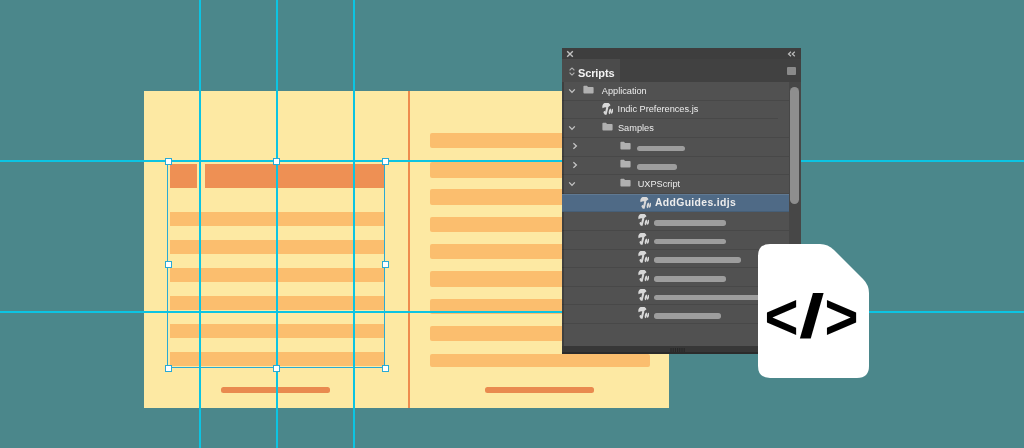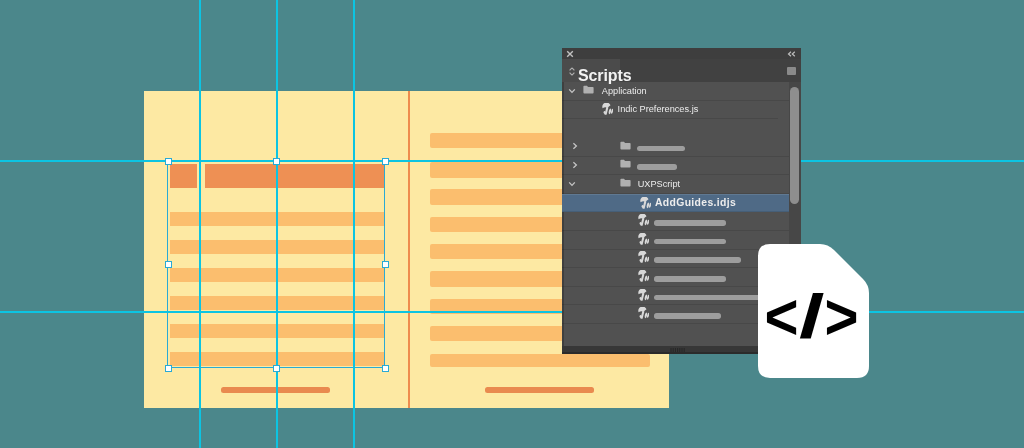--- a/index.html
+++ b/index.html
@@ -63,21 +63,21 @@
     </svg>
     <svg class="abs" style="left:225px;top:3px;" width="9" height="6" viewBox="0 0 9 6">
       <path d="M4 0.8 L1.5 3 L4 5.2 M7.8 0.8 L5.3 3 L7.8 5.2" stroke="#bdbdbd" stroke-width="1.2" fill="none"></path>
     </svg>
 
     <div class="abs" style="left:0;top:11px;width:238.3px;height:23.8px;background:#414141;"></div>
     <div class="abs" style="left:0;top:11px;width:58px;height:23.8px;background:#4b4b4b;"></div>
     <svg class="abs" style="left:6.4px;top:19.5px;" width="6" height="9" viewBox="0 0 6 9">
       <path d="M3 0.8 L5.4 3.4 M3 0.8 L0.6 3.4 M3 8.2 L5.4 5.6 M3 8.2 L0.6 5.6" fill="none" stroke="#b0b0b0" stroke-width="1.1"></path>
     </svg>
-    <div class="abs" style="left:15.5px;top:19px;font-size:16px;font-weight:bold;color:#f2f2f2;letter-spacing:-0.1px;">Scripts</div>
+    <div class="abs" style="left:15.5px;top:19px;font-size:11px;font-weight:bold;color:#f2f2f2;letter-spacing:-0.1px;">Scripts</div>
     <div class="abs" style="left:225px;top:19.5px;width:8.5px;height:7.5px;background:#8a8a8a;border-radius:1px;"></div>
 
     <div id="rows" class="abs" style="left:0;top:34.8px;width:238.3px;height:263.7px;overflow:hidden;font-size:9.2px;color:#ededed;">
         <div style="position:absolute;left:0;top:0.00px;width:238.3px;height:18.6px;border-bottom:1px solid rgba(0,0,0,0.10);box-sizing:border-box;text-align:right;">
           <svg style="position:absolute;left:6px;top:5.3px;" width="8" height="6" viewBox="0 0 8 6">
             <path d="M1.2 1.4 L4 4.4 L6.8 1.4" fill="none" stroke="#c5c5c5" stroke-width="1.3"></path>
           </svg>
           <svg style="position:absolute;left:20.6px;top:2.8px;" width="11" height="9" viewBox="0 0 11 9">
             <path d="M0.4 1.6 Q0.4 0.7 1.3 0.7 L3.9 0.7 L5.1 1.9 L9.7 1.9 Q10.6 1.9 10.6 2.8 L10.6 7.6 Q10.6 8.5 9.7 8.5 L1.3 8.5 Q0.4 8.5 0.4 7.6 Z" fill="#b0b0b0"></path>
           </svg>
@@ -87,20 +87,29 @@
           <svg style="position:absolute;left:39.6px;top:1.8px;" width="11" height="12" viewBox="0 0 11 12">
             <g fill="#d9d9d9">
               <path d="M0.6 5.3 A4.1 4.1 0 1 1 8.5 2.2 L5.4 4.8 Q3.0 3.6 0.6 5.3 Z"></path>
               <path d="M4.5 3.4 L6.4 4.6 L4.6 11.8 L2.5 11.8 Z"></path>
               <ellipse cx="2.7" cy="9.5" rx="1.15" ry="1.5" transform="rotate(-24 2.7 9.5)"></ellipse>
               <ellipse cx="7.9" cy="8.3" rx="1.1" ry="2.9" transform="rotate(13 7.9 8.3)"></ellipse>
               <ellipse cx="10.15" cy="8.2" rx="0.9" ry="2.6" transform="rotate(15 10.15 8.2)"></ellipse>
             </g>
           </svg>
           <div style="position:absolute;left:55.2px;top:2.6px;line-height:12px;white-space:nowrap;">Indic Preferences.js</div>
+        </div>
+        <div style="position:absolute;left:0;top:37.20px;width:238.3px;height:18.6px;border-bottom:1px solid rgba(0,0,0,0.10);box-sizing:border-box;">
+          <svg style="position:absolute;left:6px;top:5.3px;" width="8" height="6" viewBox="0 0 8 6">
+            <path d="M1.2 1.4 L4 4.4 L6.8 1.4" fill="none" stroke="#c5c5c5" stroke-width="1.3"></path>
+          </svg>
+          <svg style="position:absolute;left:39.6px;top:2.8px;" width="11" height="9" viewBox="0 0 11 9">
+            <path d="M0.4 1.6 Q0.4 0.7 1.3 0.7 L3.9 0.7 L5.1 1.9 L9.7 1.9 Q10.6 1.9 10.6 2.8 L10.6 7.6 Q10.6 8.5 9.7 8.5 L1.3 8.5 Q0.4 8.5 0.4 7.6 Z" fill="#b0b0b0"></path>
+          </svg>
+          <div style="position:absolute;left:55.6px;top:2.6px;line-height:12px;white-space:nowrap;">Samples</div>
         </div>
         <div style="position:absolute;left:0;top:55.80px;width:238.3px;height:18.6px;border-bottom:1px solid rgba(0,0,0,0.10);box-sizing:border-box;">
           <svg style="position:absolute;left:9px;top:5.3px;transform:rotate(-90deg);" width="8" height="6" viewBox="0 0 8 6">
             <path d="M1.2 1.4 L4 4.4 L6.8 1.4" fill="none" stroke="#c5c5c5" stroke-width="1.3"></path>
           </svg>
           <svg style="position:absolute;left:57.9px;top:2.8px;" width="11" height="9" viewBox="0 0 11 9">
             <path d="M0.4 1.6 Q0.4 0.7 1.3 0.7 L3.9 0.7 L5.1 1.9 L9.7 1.9 Q10.6 1.9 10.6 2.8 L10.6 7.6 Q10.6 8.5 9.7 8.5 L1.3 8.5 Q0.4 8.5 0.4 7.6 Z" fill="#b0b0b0"></path>
           </svg>
           <div style="position:absolute;left:74.6px;top:7.8px;width:48px;height:5.5px;background:#9d9d9d;border-radius:2.7px;"></div>
         </div>

